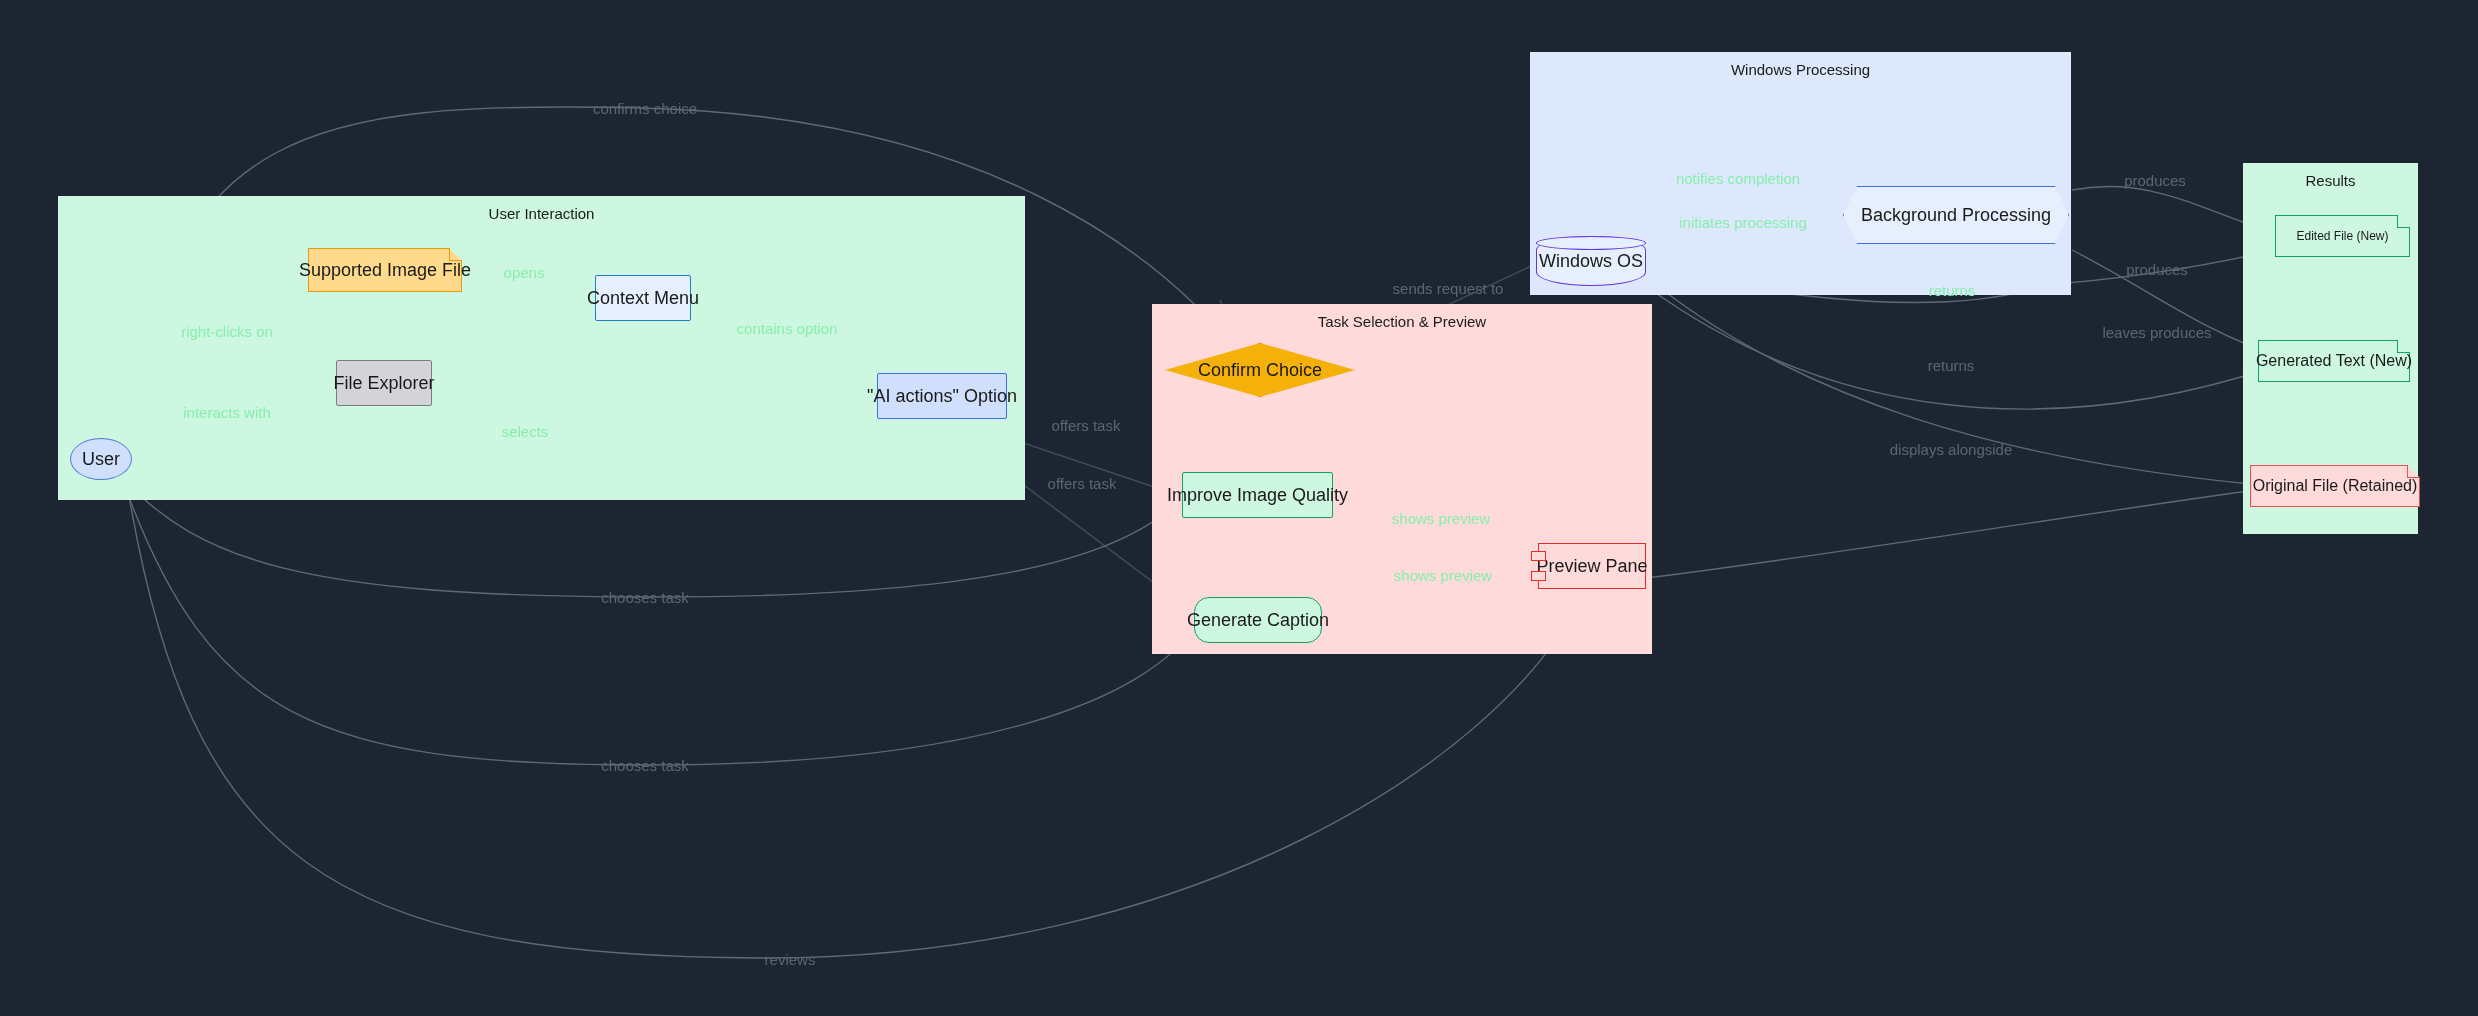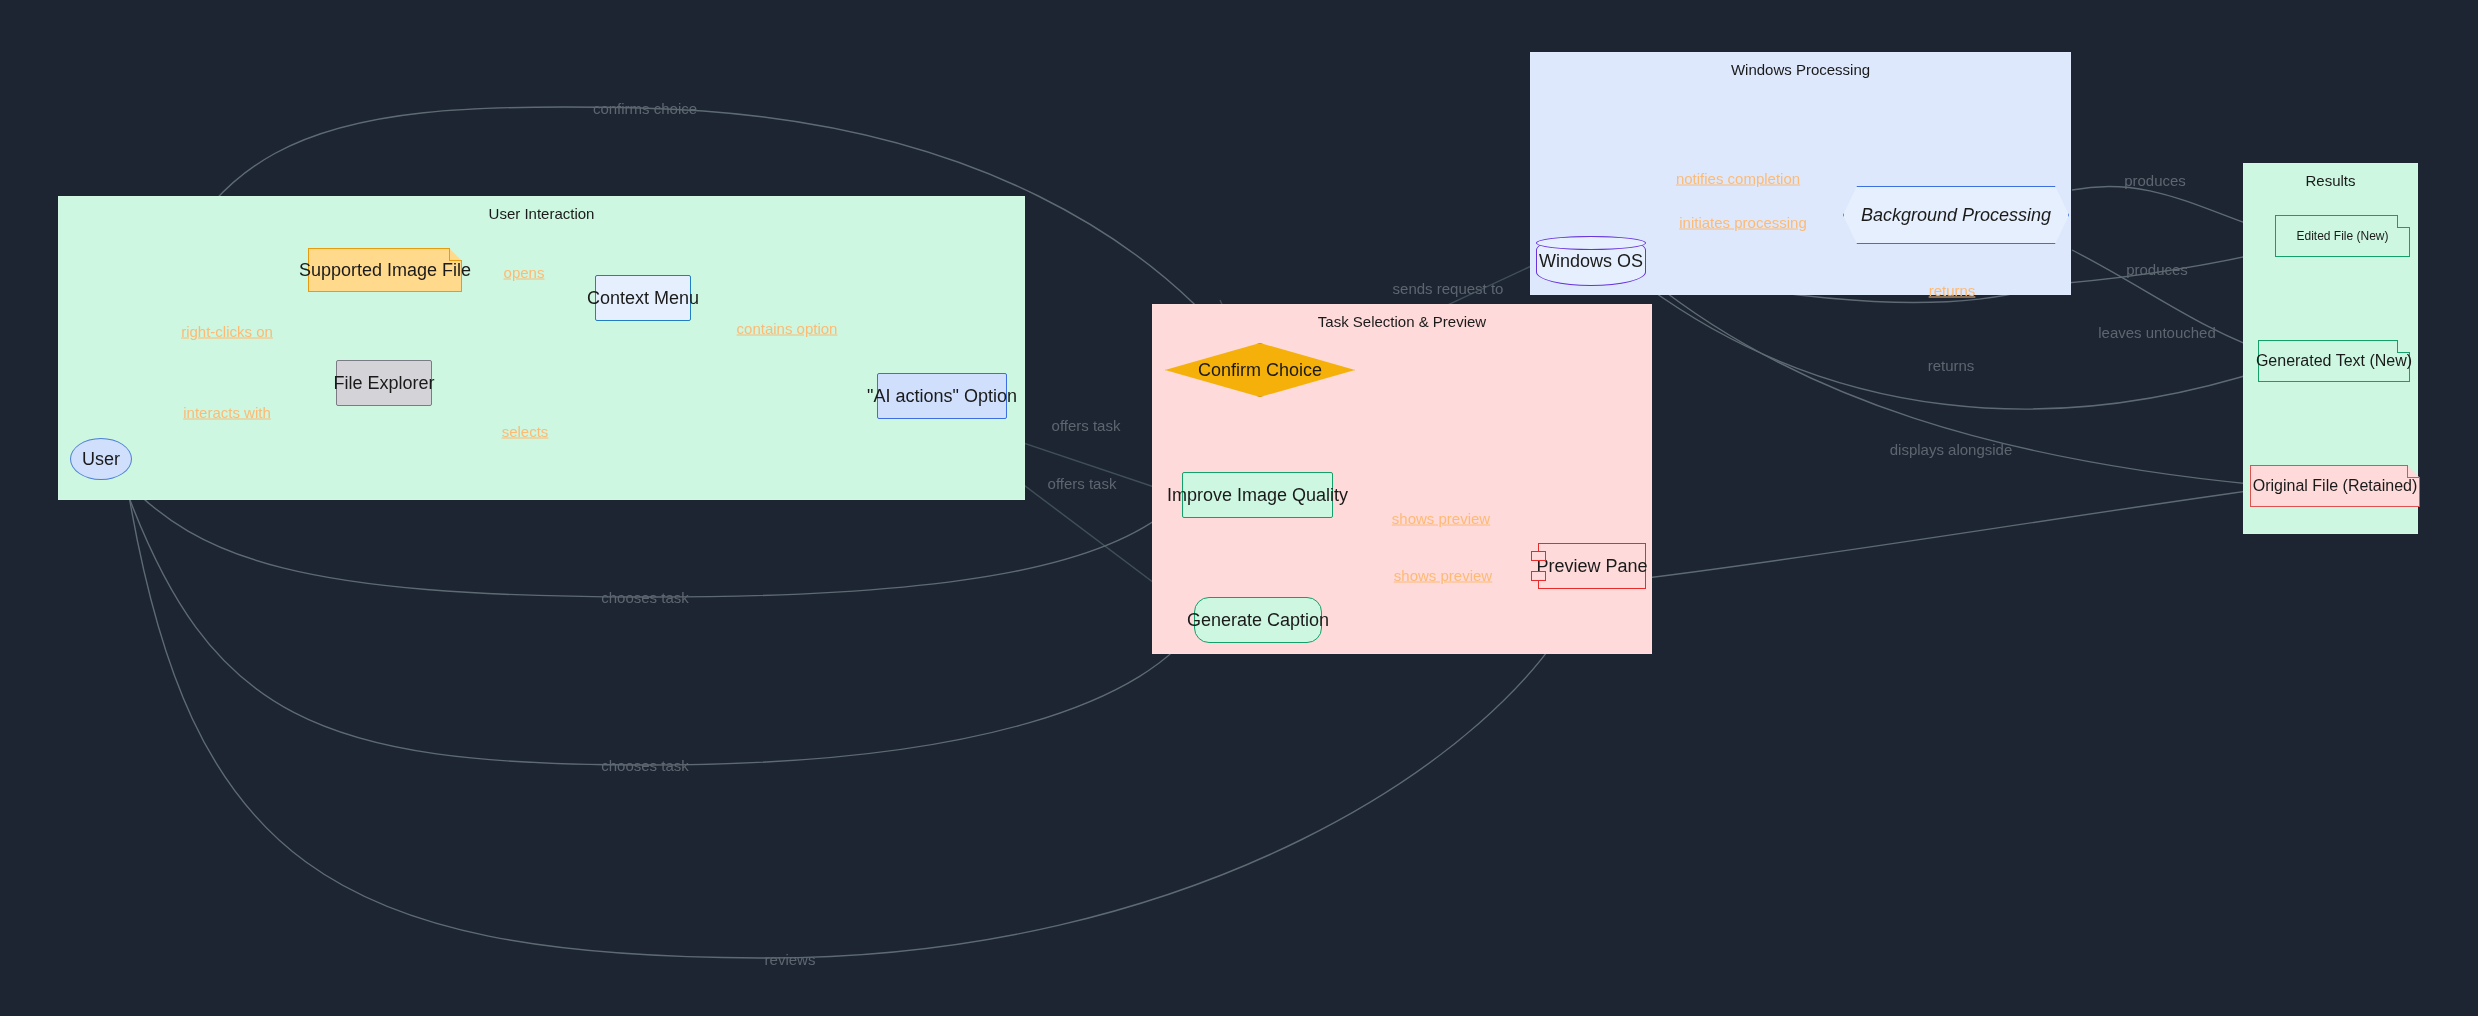--- a/index.html
+++ b/index.html
@@ -115,21 +115,21 @@
   .node.diamond { background: transparent; border: none; }
   .node.diamond .dia {
     position: absolute; left: 0; top: 0; right: 0; bottom: 0;
     background: #f5b109;
     border: 1.8px solid #d8930a;
     clip-path: polygon(50% 0, 100% 50%, 50% 100%, 0 50%);
   }
   .node.diamond .lbl { position: relative; z-index: 2; }
 
   
-  .node.hexagon { background: transparent; border: none; font-style: italic; }
+  .node.hexagon { background: transparent; border: none; }
   .node.hexagon .hex {
     position: absolute; left: 0; top: 0; right: 0; bottom: 0;
     background: #e6effd;
     border: 1.8px solid #3d6fe0;
     clip-path: polygon(14px 0, calc(100% - 14px) 0, 100% 50%, calc(100% - 14px) 100%, 14px 100%, 0 50%);
   }
   .node.hexagon .lbl { position: relative; z-index: 2; }
 
   
   .node.cylinder { background: transparent; border: none; }
@@ -165,21 +165,21 @@
 
   
   .edge-label {
     position: absolute;
     font-size: 15px;
     color: #73757a;
     white-space: nowrap;
     z-index: 4;
     transform: translate(-50%, -50%);
   }
-  .edge-label.onlight { color: #fdba74; text-decoration: underline; }
+  .edge-label.onlight { color: #86efac; }
   .edge-label.ondark  { color: #5d6670; }
 </style>
 </head>
 <body>
 
 <div id="stage">
 
   <svg id="wires" viewBox="0 0 2478 1016">
     <defs>
       <marker id="ah" viewBox="0 0 10 10" refX="9" refY="5" markerWidth="7" markerHeight="7" orient="auto-start-reverse">
@@ -329,17 +329,17 @@
   <div class="edge-label ondark" style="left:645px; top:765px;">chooses task</div>
   <div class="edge-label ondark" style="left:790px; top:959px;">reviews</div>
   <div class="edge-label ondark" style="left:1448px; top:288px;">sends request to</div>
   <div class="edge-label onlight" style="left:1743px; top:222px;">initiates processing</div>
   <div class="edge-label onlight" style="left:1738px; top:178px;">notifies completion</div>
   <div class="edge-label onlight" style="left:1952px; top:290px;">returns</div>
   <div class="edge-label onlight" style="left:1441px; top:518px;">shows preview</div>
   <div class="edge-label onlight" style="left:1443px; top:575px;">shows preview</div>
   <div class="edge-label ondark" style="left:2155px; top:180px;">produces</div>
   <div class="edge-label ondark" style="left:2157px; top:269px;">produces</div>
-  <div class="edge-label ondark" style="left:2157px; top:332px;">leaves untouched</div>
+  <div class="edge-label ondark" style="left:2157px; top:332px;">leaves produces</div>
   <div class="edge-label ondark" style="left:1951px; top:365px;">returns</div>
   <div class="edge-label ondark" style="left:1951px; top:449px;">displays alongside</div>
 
 </div>
 
 </body></html>

